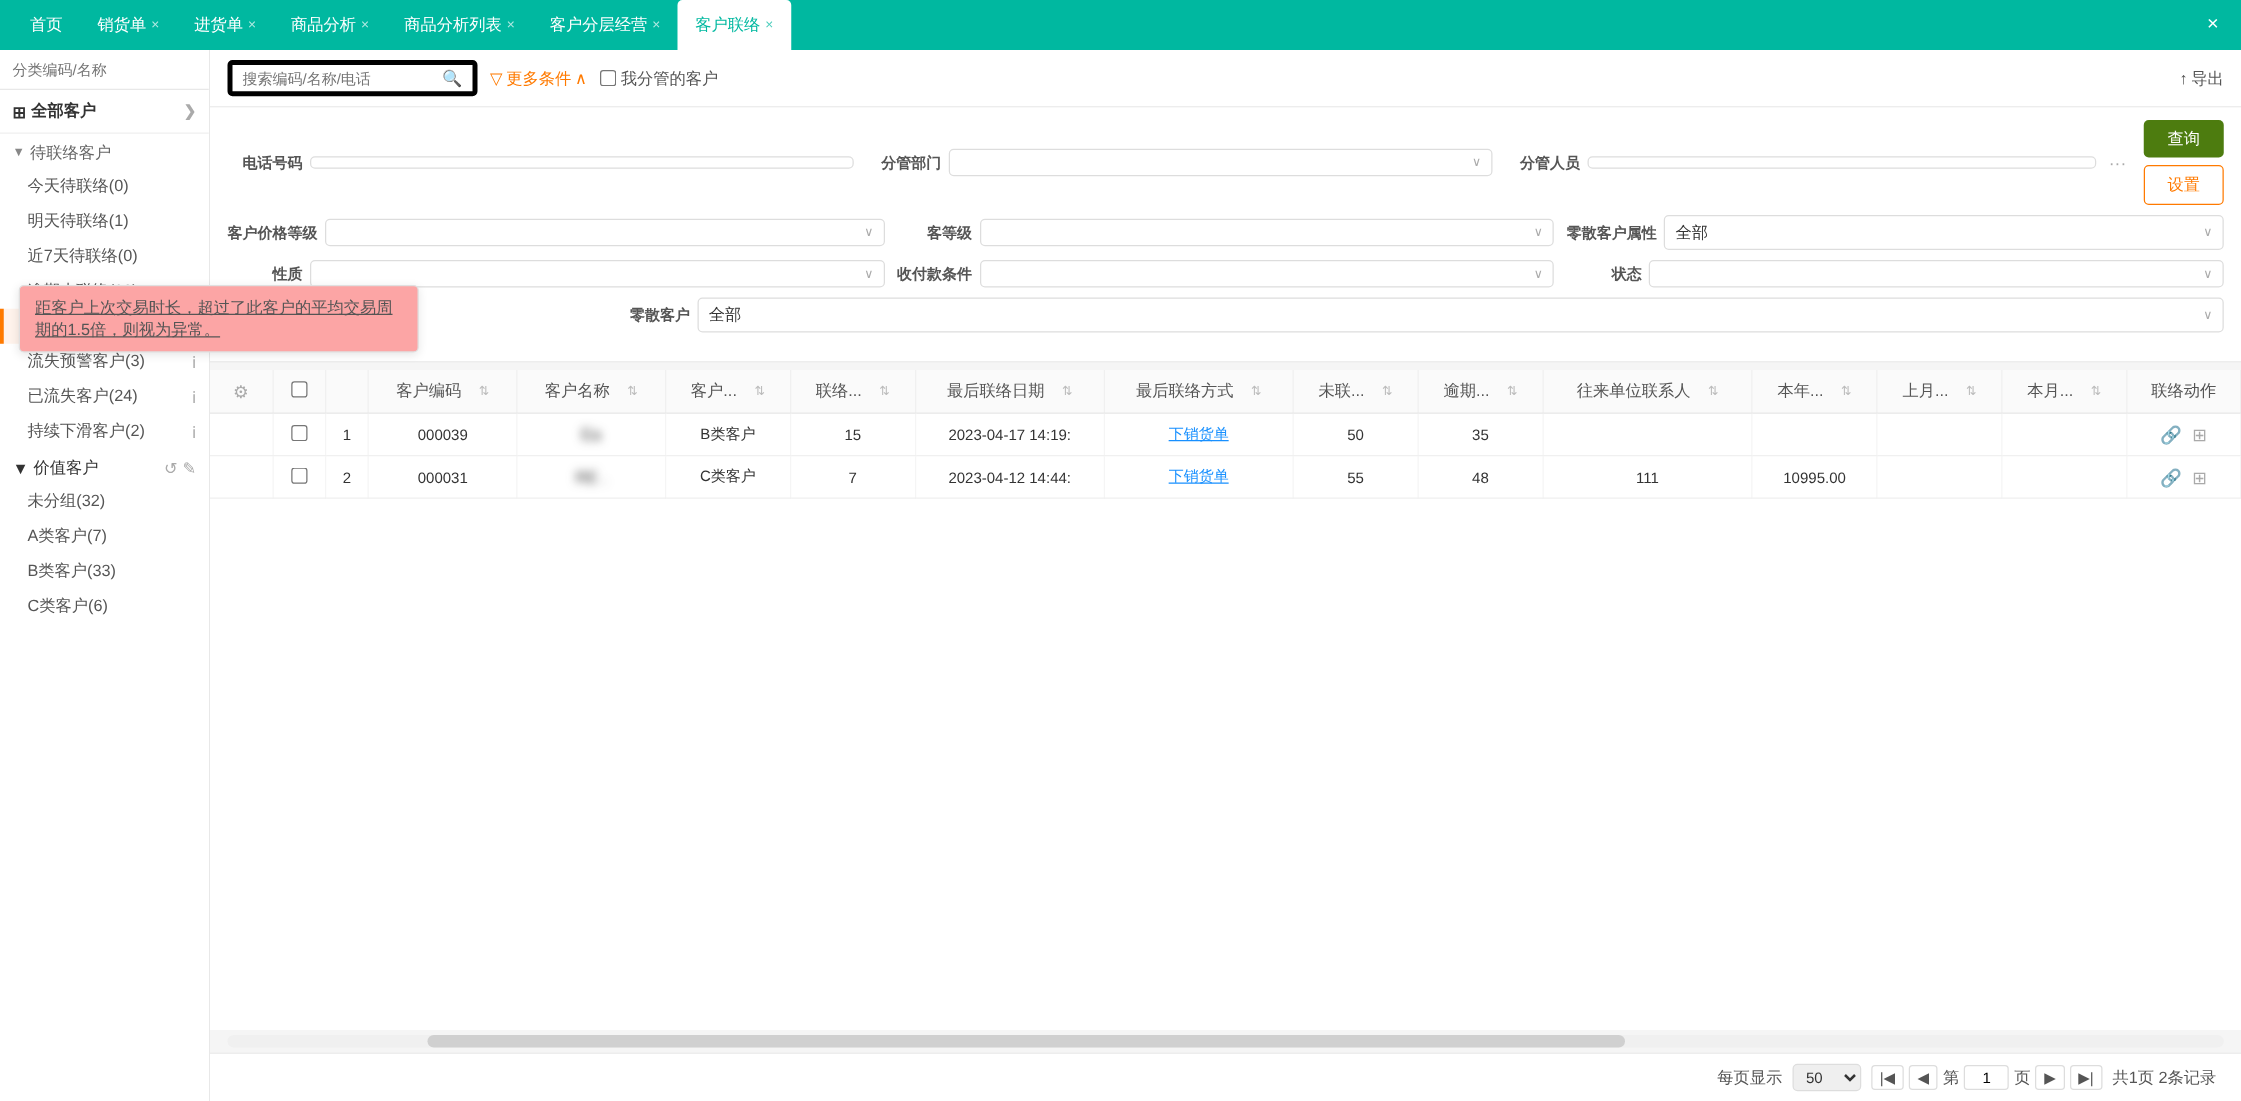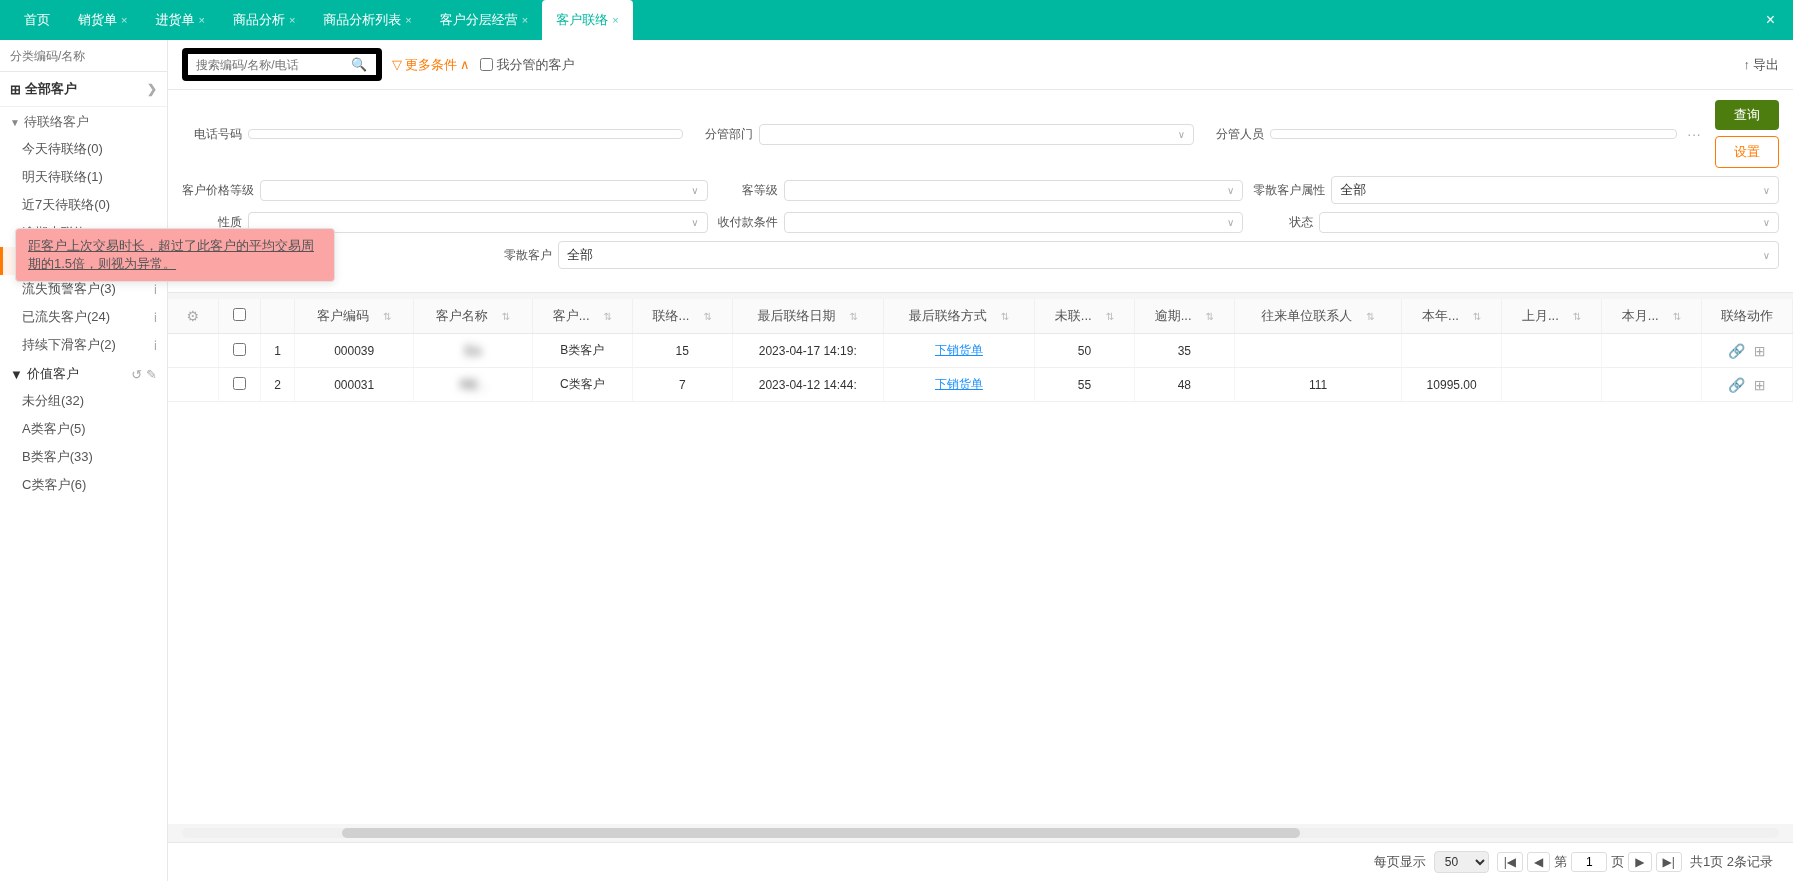--- a/index.html
+++ b/index.html
@@ -157,21 +157,21 @@
       padding: 8px 14px;
       display: flex;
       align-items: center;
       gap: 10px;
       border-bottom: 1px solid #e8e8e8;
       flex-wrap: wrap;
     }
     .filter-bar .search-input-wrap {
       display: flex;
       align-items: center;
-      border: 6px solid #000000;
+      border: 4px solid #000000;
       border-radius: 4px;
       padding: 3px 8px;
       gap: 4px;
       width: 200px;
     }
     .filter-bar .search-input-wrap input {
       border: none;
       outline: none;
       font-size: 12px;
       color: #666;
@@ -221,20 +221,21 @@
       align-items: center;
       gap: 6px;
       flex: 1;
     }
     .filter-field label {
       color: #555;
       font-size: 12px;
       white-space: nowrap;
       min-width: 60px;
       text-align: right;
+      font-weight: bold;
     }
     .filter-field .field-input {
       flex: 1;
       border: 1px solid #ddd;
       border-radius: 4px;
       padding: 4px 8px;
       font-size: 12px;
       color: #333;
       display: flex;
       align-items: center;
@@ -501,21 +502,21 @@
       <span class="edit-icons">
         <span>↺</span>
         <span>✎</span>
       </span>
     </div>
 
     <div class="sidebar-item">
       <span class="item-label">未分组(32)</span>
     </div>
     <div class="sidebar-item">
-      <span class="item-label">A类客户(5)</span>
+      <span class="item-label">A类客户(7)</span>
     </div>
     <div class="sidebar-item">
       <span class="item-label">B类客户(33)</span>
     </div>
     <div class="sidebar-item">
       <span class="item-label">C类客户(6)</span>
     </div>
   </div>
 
   <div class="content-area">

